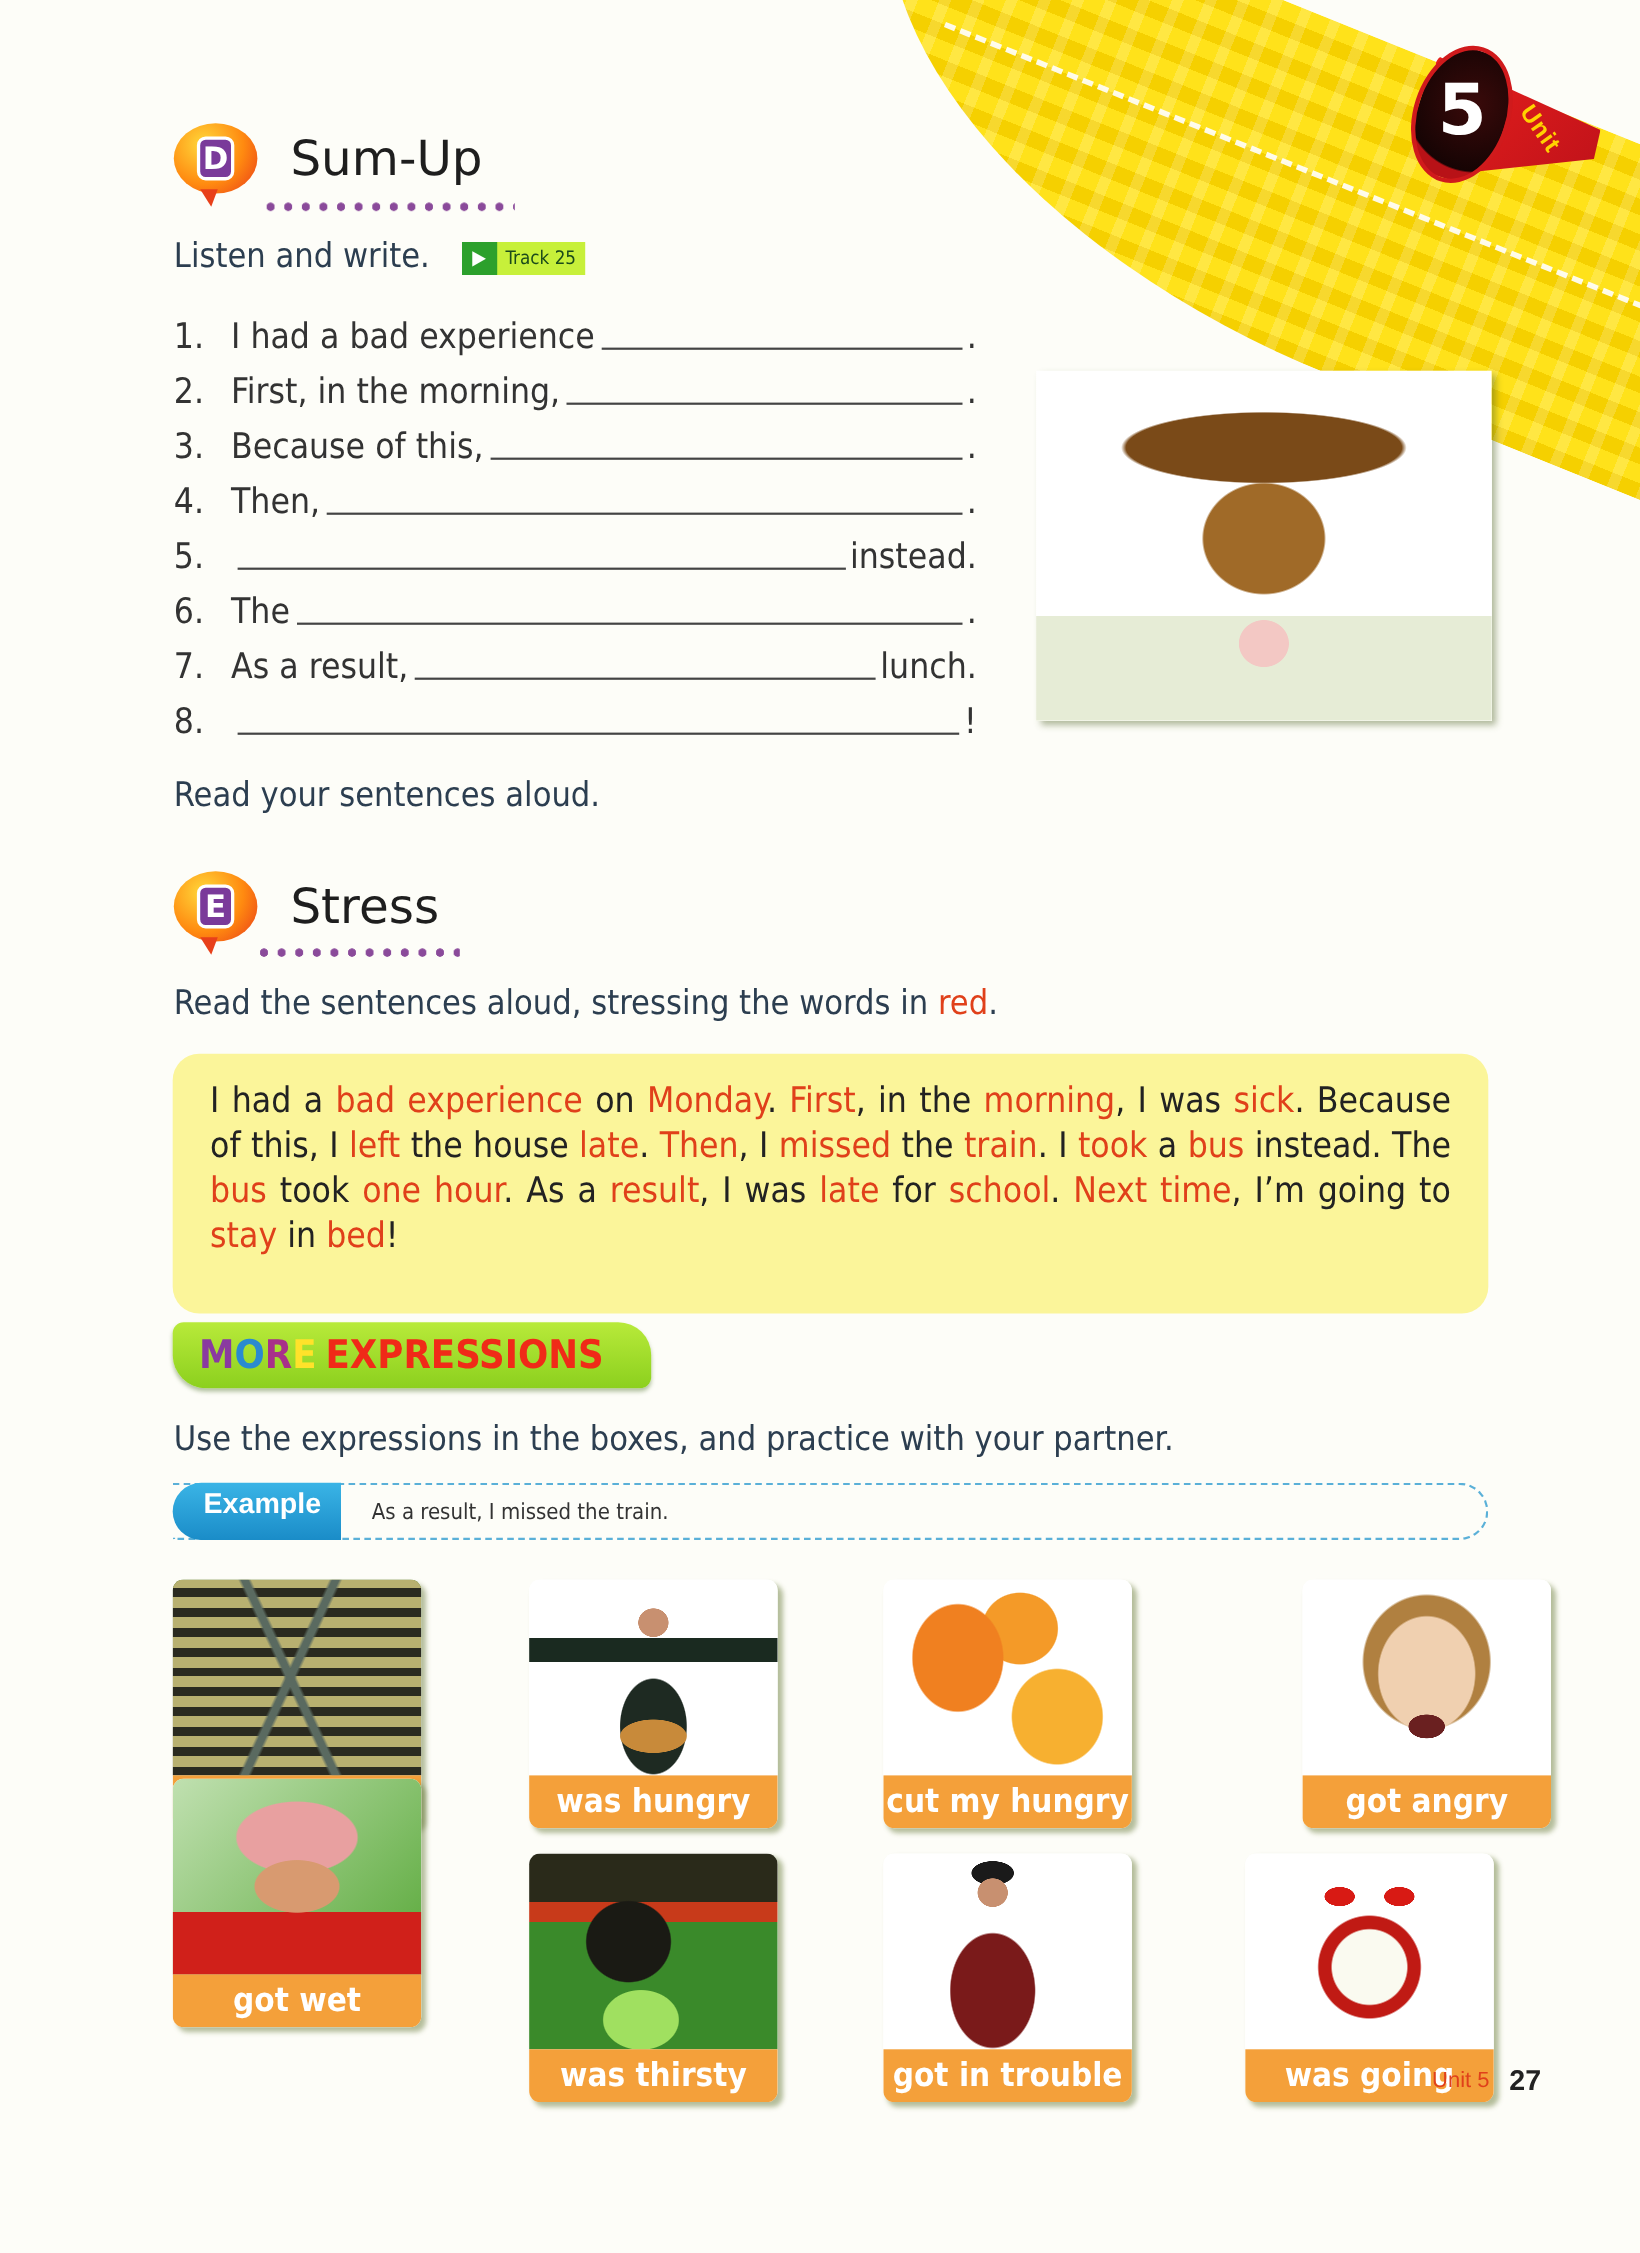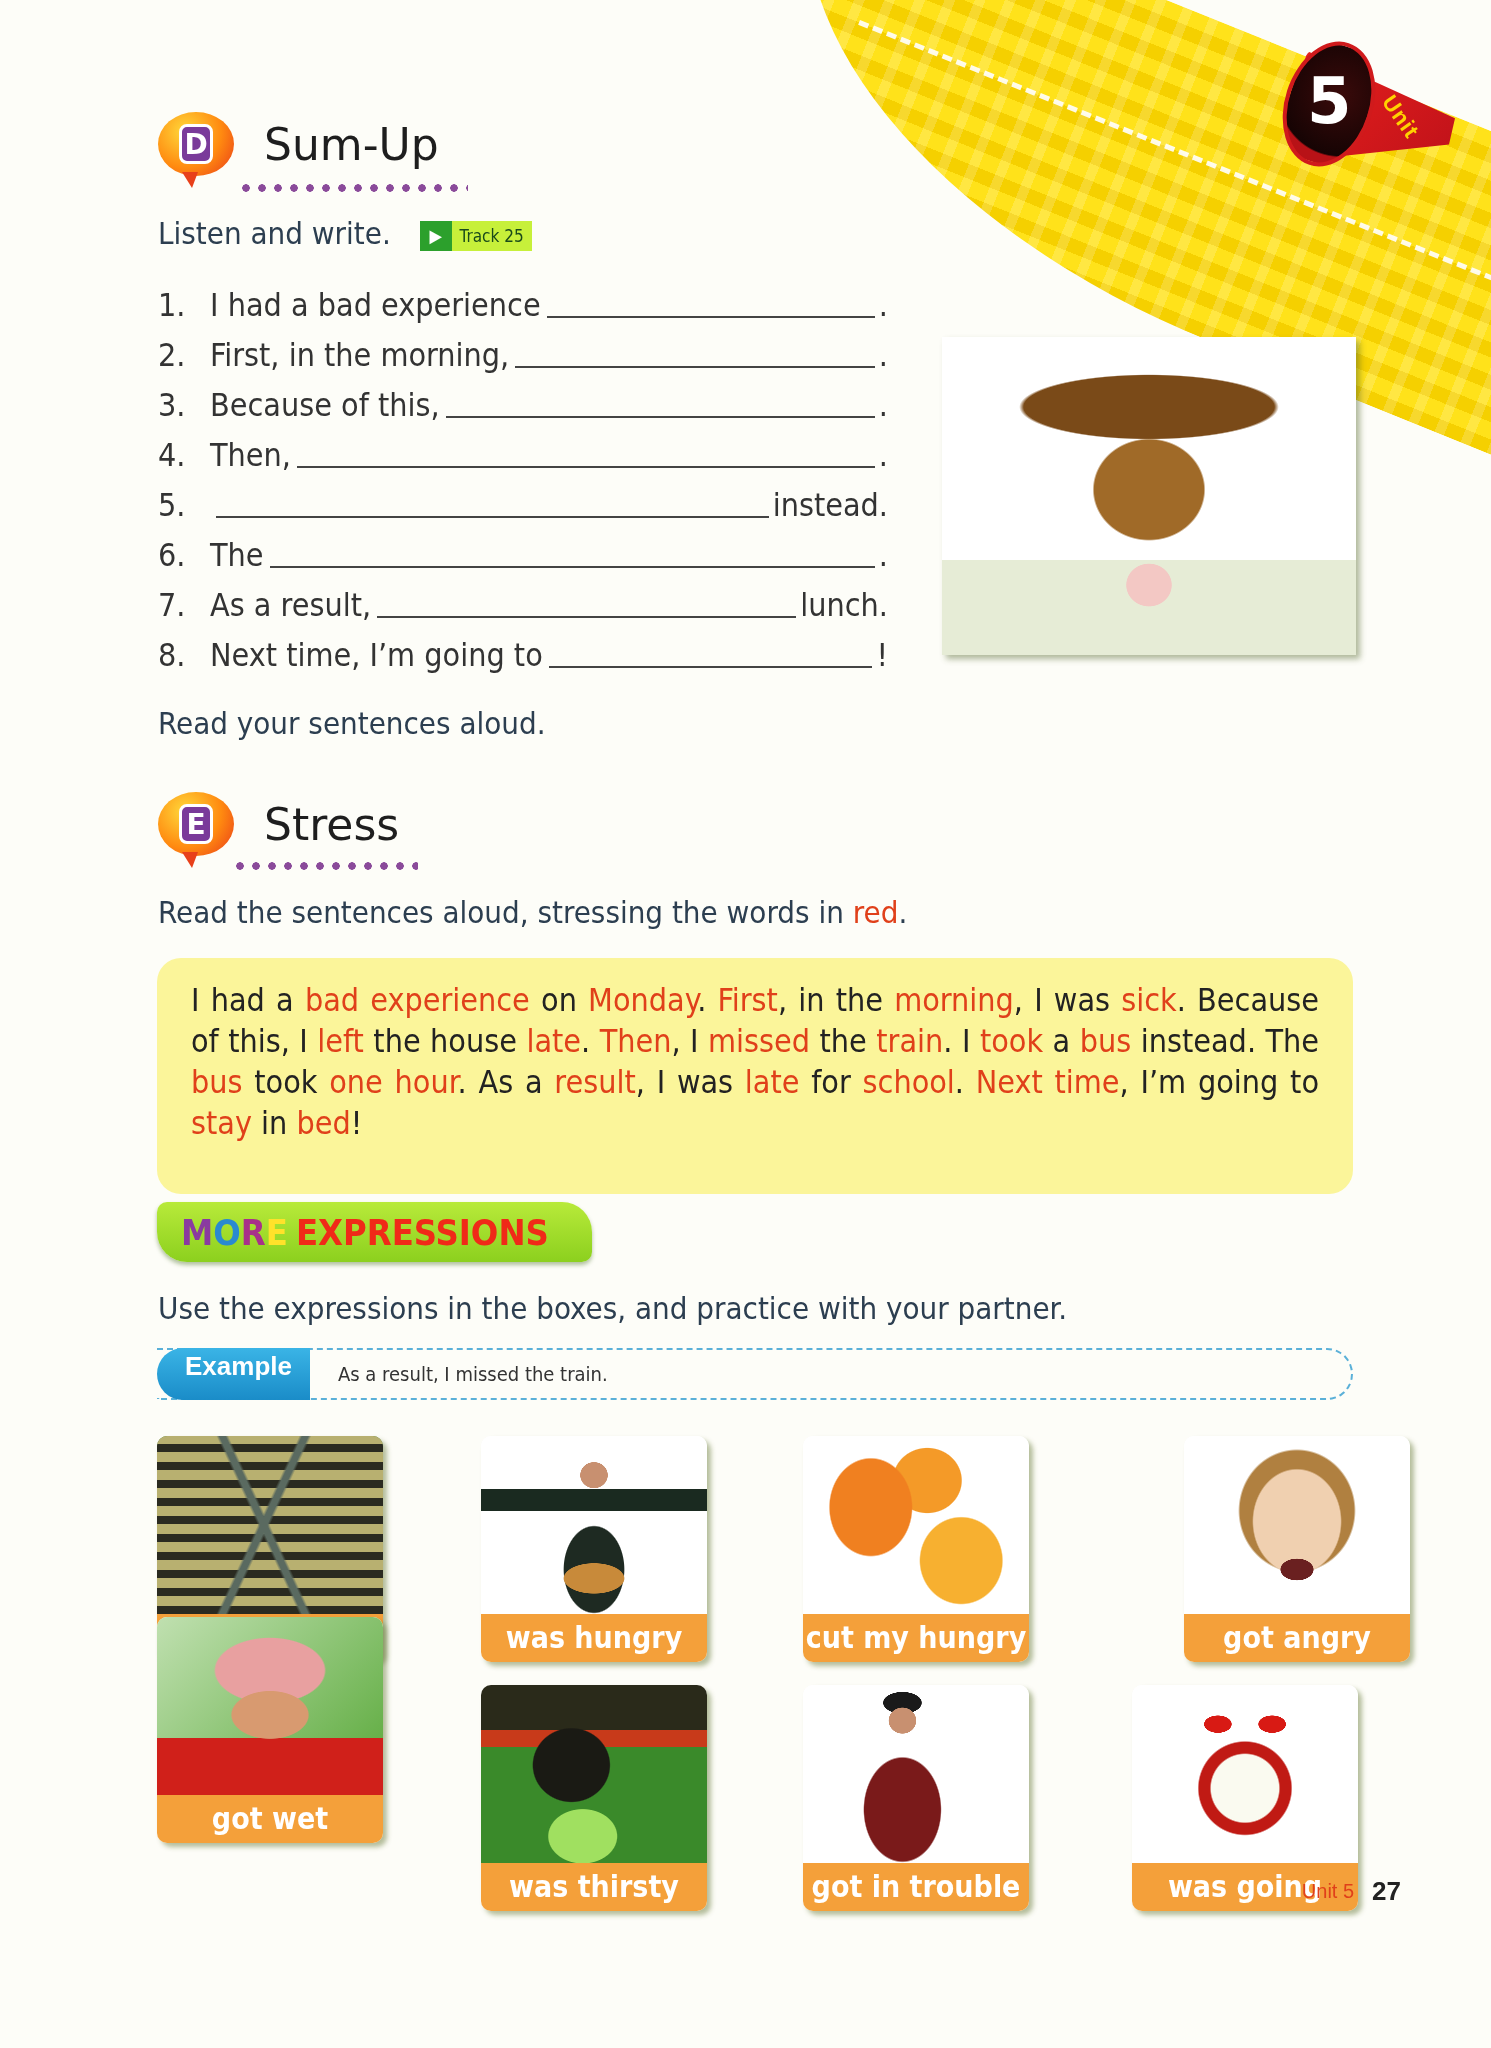--- a/index.html
+++ b/index.html
@@ -307,21 +307,20 @@
     <span>.</span>
   </div>
   <div class="sumup-item">
     <span class="sumup-num">7.</span>
     <span>As a result,</span>
     <span class="blank"></span>
     <span>lunch.</span>
   </div>
   <div class="sumup-item">
     <span class="sumup-num">8.</span>
-    <span>Next time, I’m going to</span>
     <span class="blank"></span>
     <span>!</span>
   </div>
 </div>
 
 <div class="photo-boy"></div>
 
 <div class="instruction" style="left:158px; top:705px;">Read your sentences aloud.</div>
 
 <div class="section-head" style="left:158px; top:792px;">

